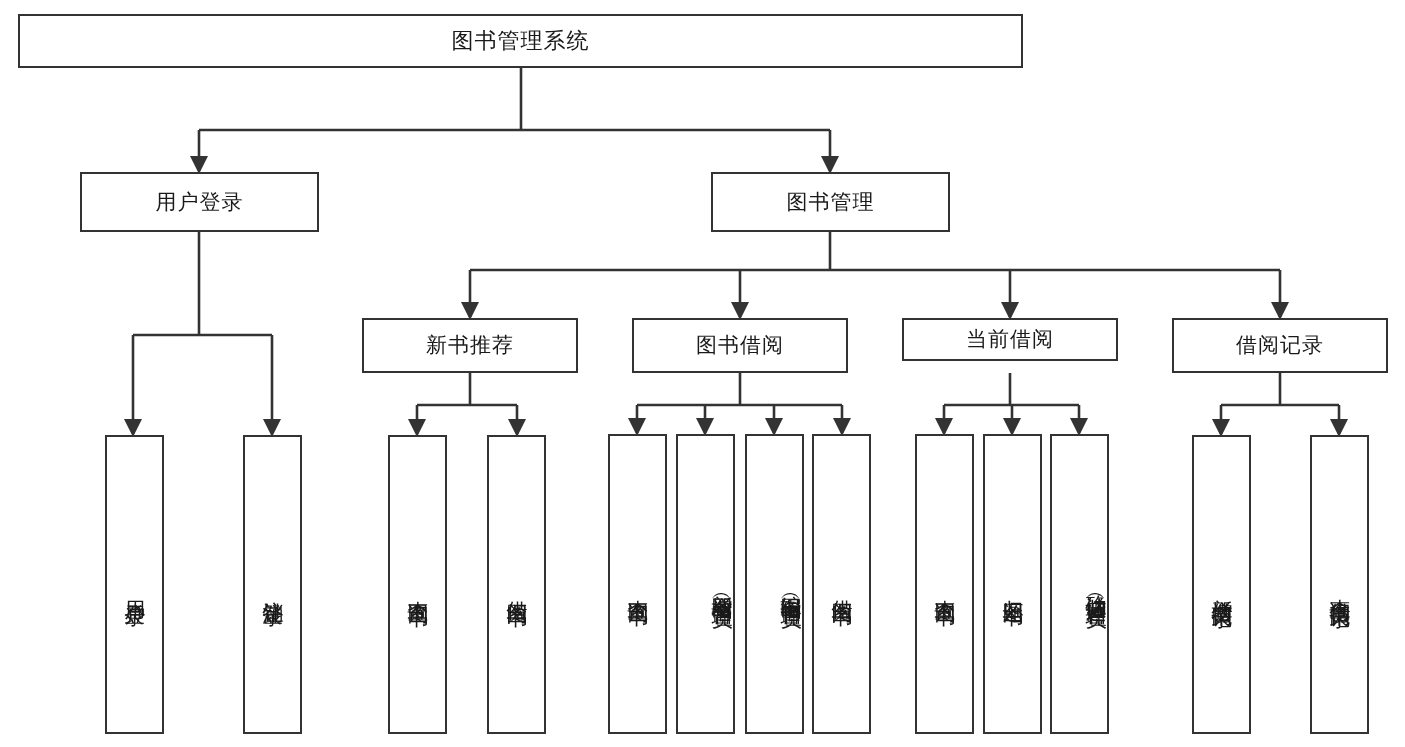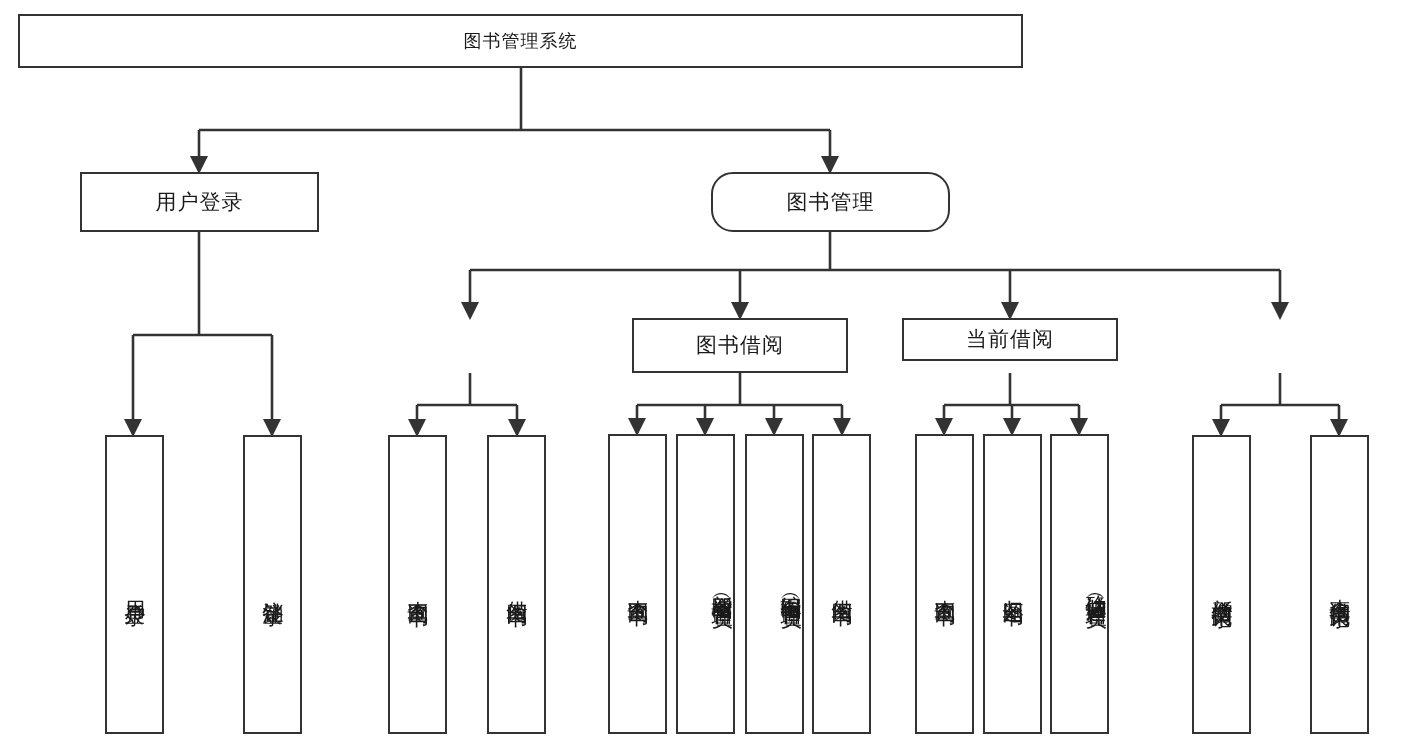--- a/index.html
+++ b/index.html
@@ -57,21 +57,21 @@
     text-orientation: upright;
   }
   .node.vert.anchor-mid {
     align-items: center;
   }
   #root-node {
     left: 18px;
     top: 14px;
     width: 1005px;
     height: 54px;
-    font-size: 18px;
+    font-size: 22px;
   }
   .watermark {
     position: absolute;
     right: 8px;
     bottom: 3px;
     font-size: 17px;
     color: #b9b9b9;
     letter-spacing: 0.5px;
     white-space: nowrap;
   }
@@ -120,24 +120,26 @@
         <path d="M 1280 373 L 1280 405"></path>
         <path d="M 1221 405 L 1339 405"></path>
         <path d="M 1221 405 L 1221 434" marker-end="url(#arrow)"></path>
         <path d="M 1339 405 L 1339 434" marker-end="url(#arrow)"></path>
       </g>
   </svg>
 
   <div class="node horiz" id="root-node" style="left: 18px; top: 14px; width: 1005px; height: 54px;">图书管理系统</div>
 
   <div class="node horiz" id="l2-0" style="left: 80px; top: 172px; width: 239px; height: 60px;">用户登录</div>
-  <div class="node horiz" id="l2-1" style="left: 711px; top: 172px; width: 239px; height: 60px; border-radius: 22px;">图书管理</div>
+  <div class="node horiz" id="l2-1" style="left: 711px; top: 172px; width: 239px; height: 60px;">图书管理</div>
 
+  <div class="node horiz" id="l3-0" style="left: 362px; top: 318px; width: 216px; height: 55px;">新书推荐</div>
   <div class="node horiz" id="l3-1" style="left: 632px; top: 318px; width: 216px; height: 55px;">图书借阅</div>
   <div class="node horiz" id="l3-2" style="left: 902px; top: 318px; width: 216px; height: 43px;">当前借阅</div>
+  <div class="node horiz" id="l3-3" style="left: 1172px; top: 318px; width: 216px; height: 55px;">借阅记录</div>
 
   <div id="leaf-layer">
       <div class="node vert anchor-mid" style="left: 105px; top: 435px; width: 59px; height: 299px;">
         <span class="vlabel">用户登录</span>
       </div>
       <div class="node vert anchor-mid" style="left: 243px; top: 435px; width: 59px; height: 299px;">
         <span class="vlabel">注销登录</span>
       </div>
       <div class="node vert anchor-mid" style="left: 388px; top: 435px; width: 59px; height: 299px;">
         <span class="vlabel">查询图书</span>

